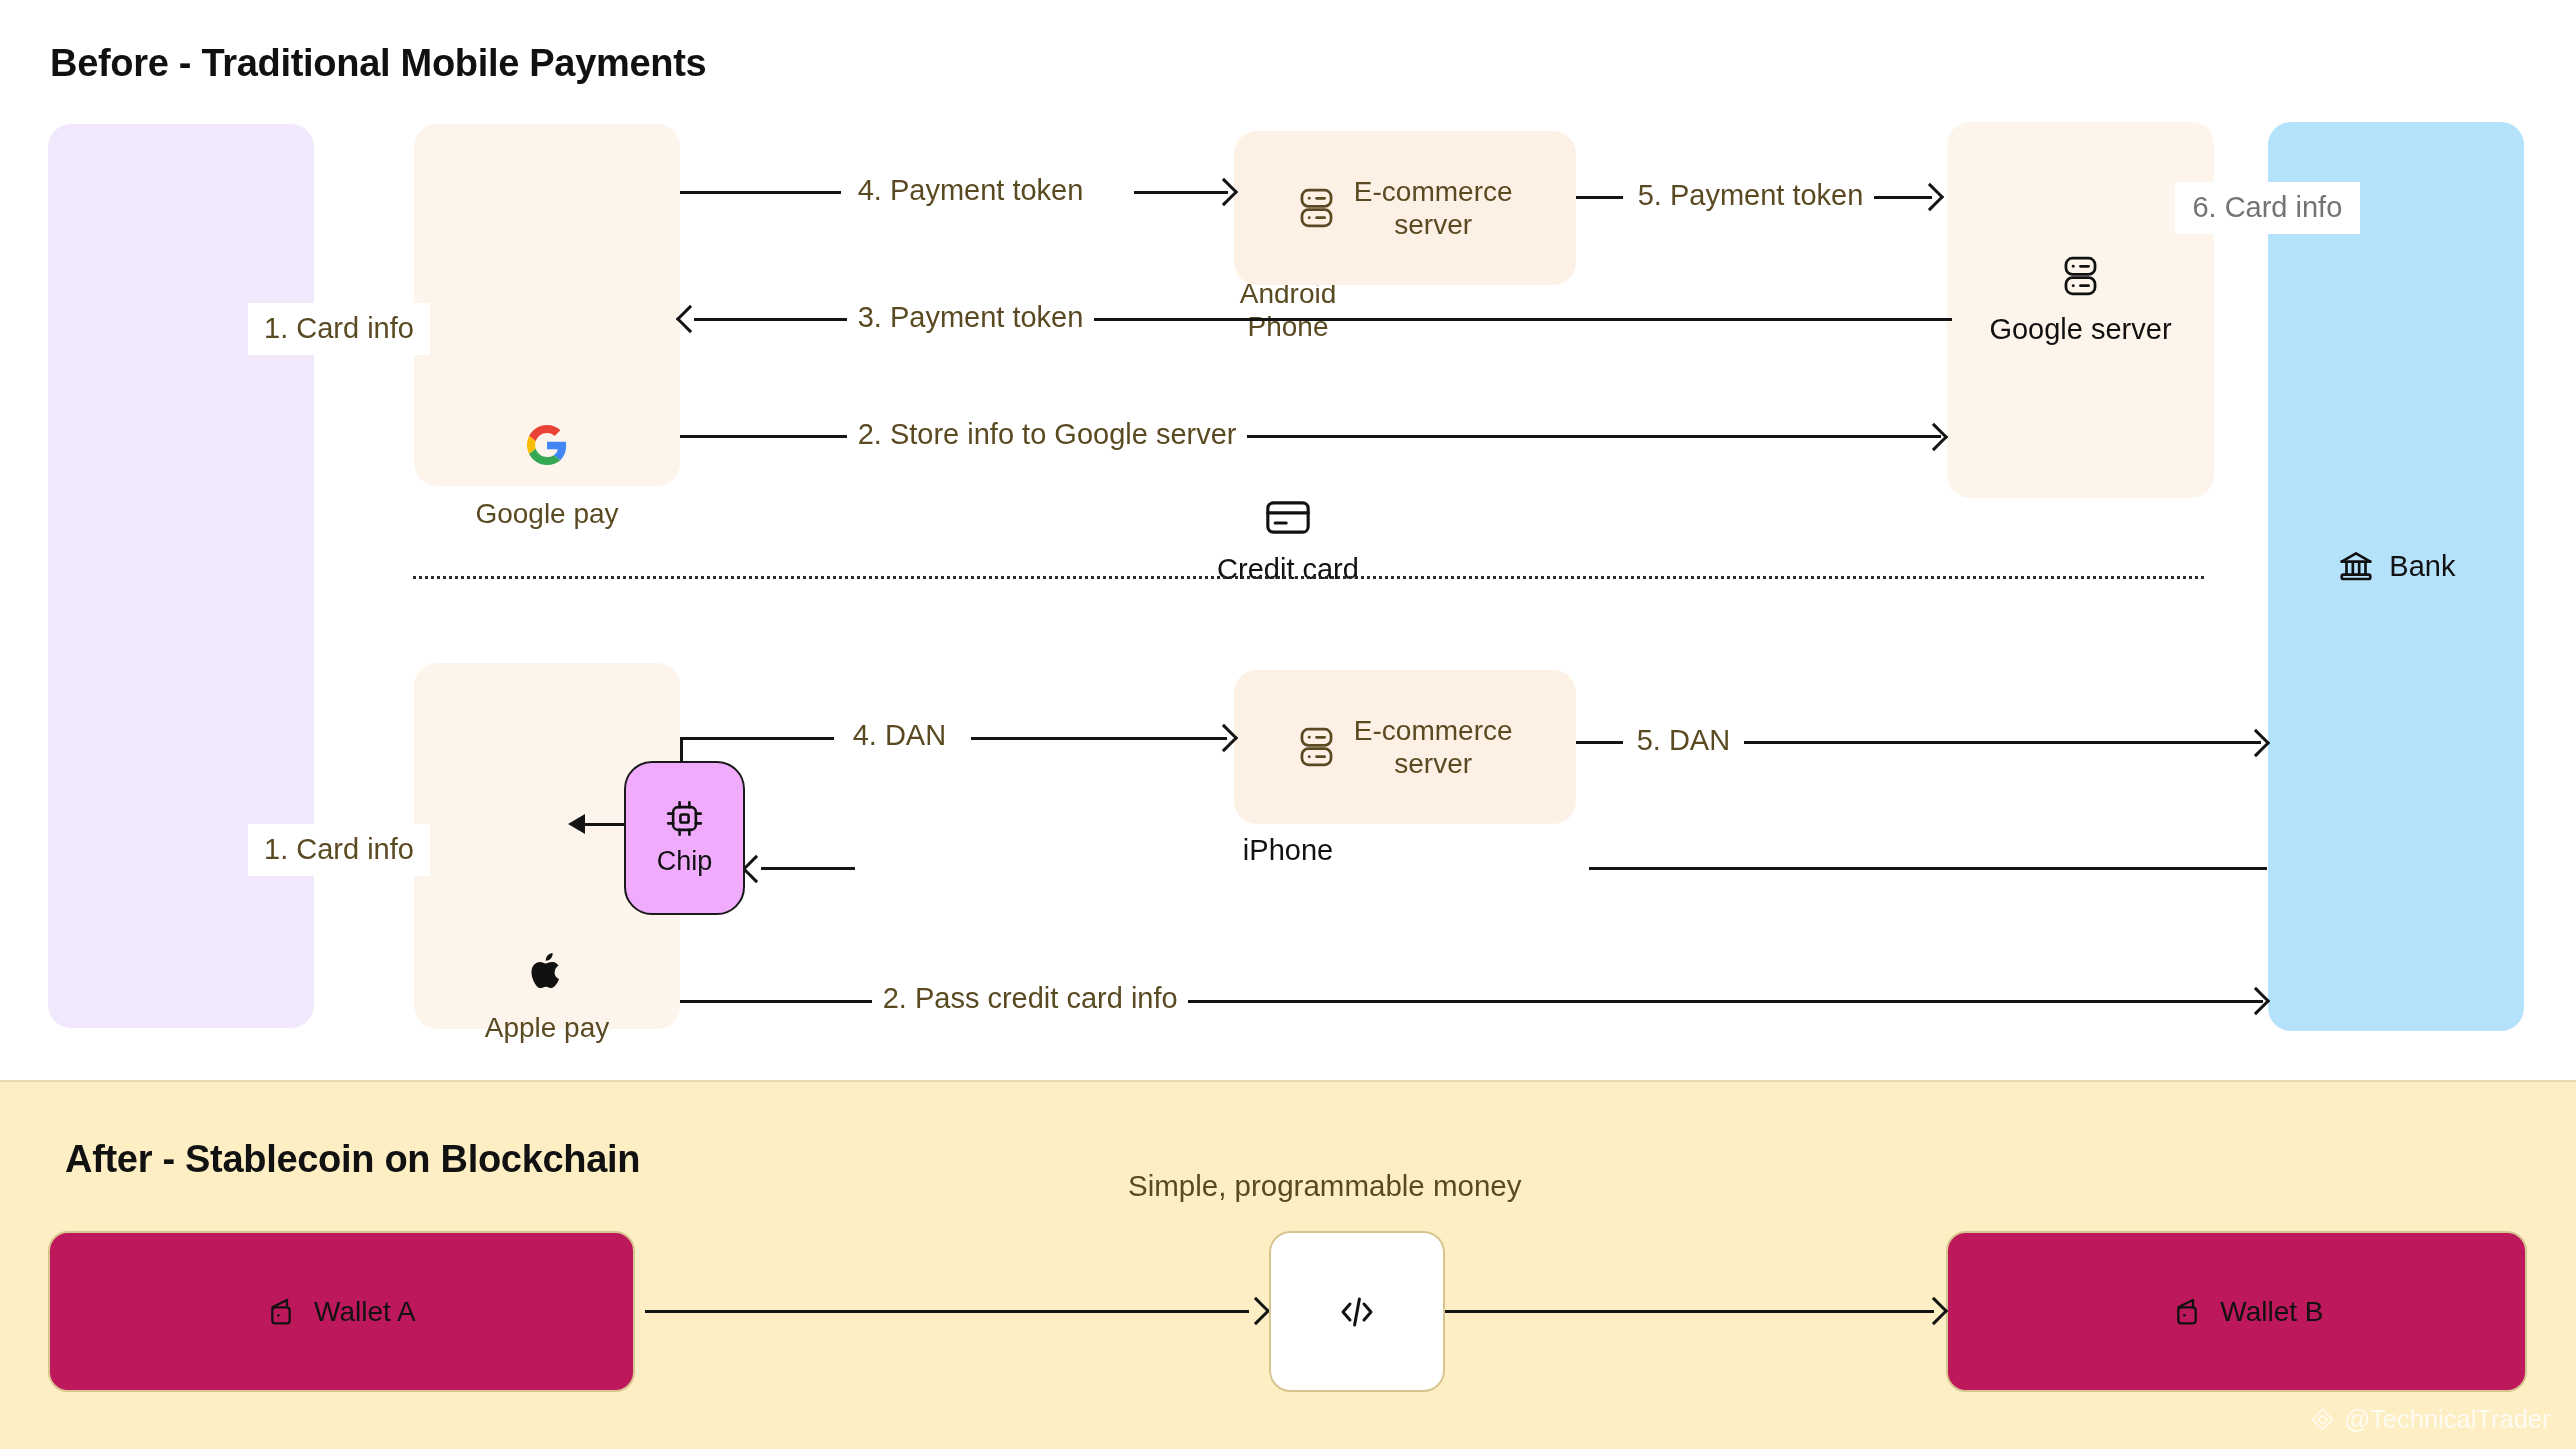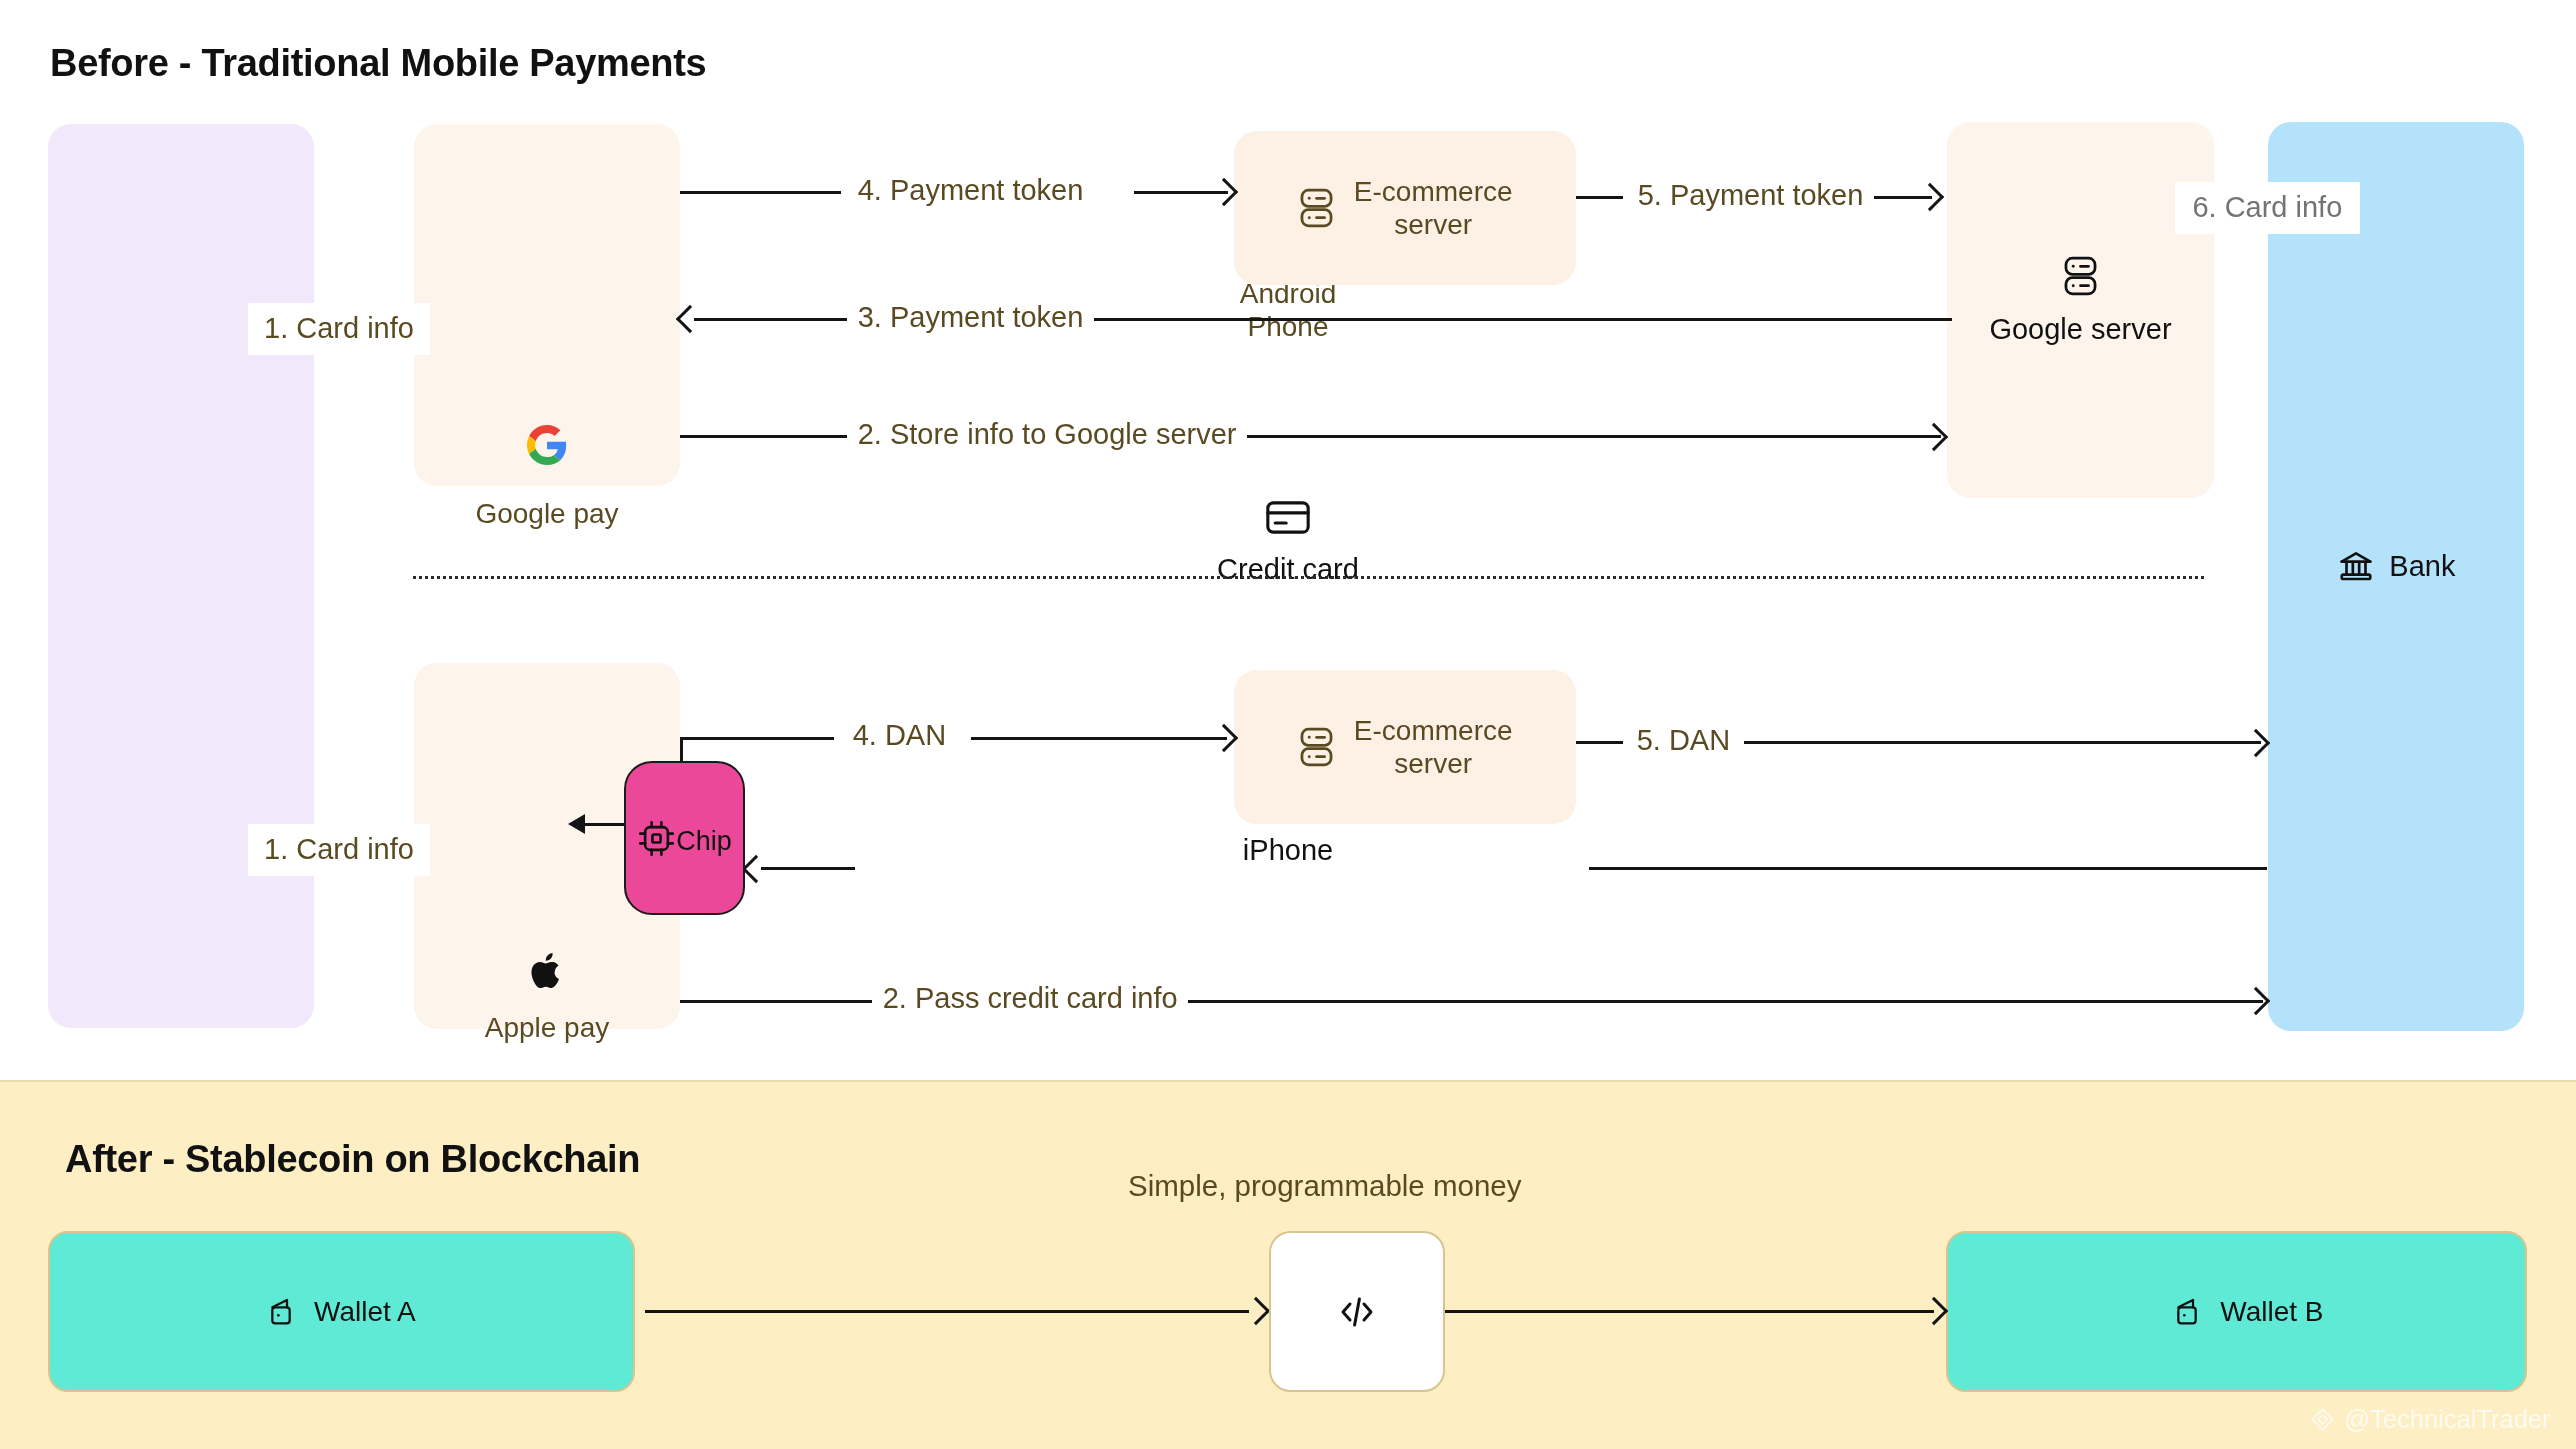--- a/index.html
+++ b/index.html
@@ -105,25 +105,25 @@
   #apple-logo-wrap { position: absolute; left: 414px; top: 949px; width: 266px; display: flex; justify-content: center; }
   #apay-caption {
     position: absolute; left: 414px; top: 1012px; width: 266px;
     text-align: center; font-size: 28px; color: #5a4a22;
   }
 
   
   #chip-box {
     position: absolute;
     left: 624px; top: 761px; width: 121px; height: 154px;
-    background: #ec4899;
+    background: #f0abfc;
     border: 2px solid #1a1a1a;
     border-radius: 28px;
     display: flex;
-    flex-direction: row;
+    flex-direction: column;
     align-items: center;
     justify-content: center;
     z-index: 30;
   }
   #chip-box .node-label { margin-top: 8px; font-size: 27px; color: #111; }
 
   
   #gsrv-inner { left: 0; top: 255px; }
   #gsrv-inner .node-label { margin-top: 14.8px; font-size: 29px; color: #111; }
 
@@ -183,21 +183,21 @@
     border-top: 3.4px dotted #2b2b2b;
   }
 
   
   #subtitle-money {
     position: absolute; left: 1128px; top: 1167px;
     font-size: 29.5px; color: #5a4a22; white-space: nowrap;
   }
   .wallet-box {
     position: absolute;
-    background: #5eead4;
+    background: #be185d;
     border: 2px solid #d8c48f;
     border-radius: 20px;
     display: flex; align-items: center; justify-content: center; gap: 14.8px;
   }
   #wallet-a-box { left: 48px; top: 1229px; width: 587px; height: 161px; }
   #wallet-b-box { left: 1946px; top: 1229px; width: 581px; height: 161px; padding-left: 24px; }
   .wallet-box .node-label { font-size: 28px; color: #111; }
 
   #code-box {
     position: absolute; left: 1269px; top: 1229px; width: 176px; height: 161px;

